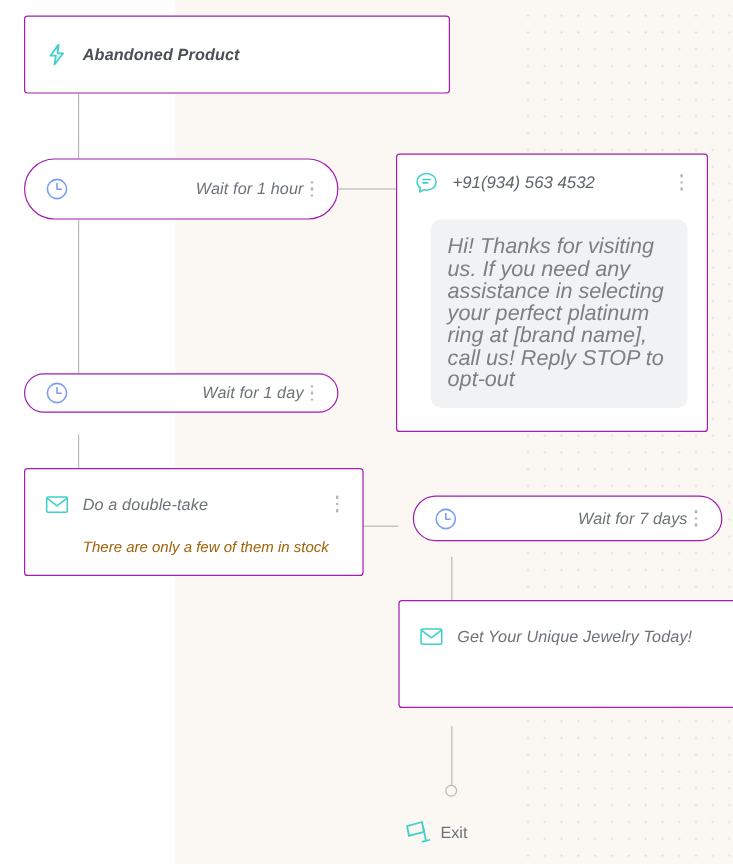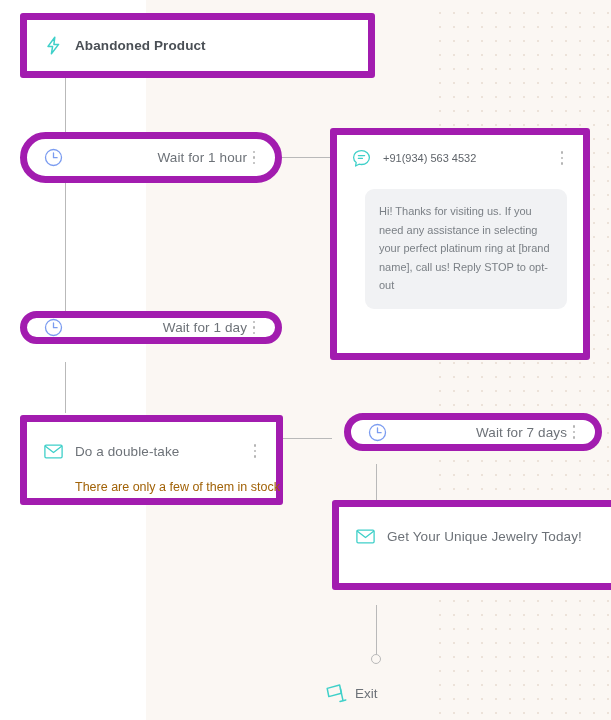--- a/index.html
+++ b/index.html
@@ -58,22 +58,23 @@
     border: 1.5px solid #b9b9b9;
     border-radius: 50%;
     background: #fbf7f3;
     box-sizing: border-box;
   }
 
   
   .node {
     position: absolute;
     background: #ffffff;
-    border: 7px solid #a21caf;
-    box-sizing: border-box;
+    border: 1px solid #a21caf;
+    box-sizing: border-box;
+    font-style: italic;
   }
   .node-card { border-radius: 3px; }
   .node-pill { border-radius: 26px; text-align: right; }
 
   .node-row {
     display: flex;
     align-items: center;
     height: 100%;
     padding: 0 14px 0 16px;
     box-sizing: border-box;
@@ -136,63 +137,63 @@
   }
   .sms-head {
     display: flex;
     align-items: center;
     height: 46px;
     padding: 0 14px 0 14px;
     box-sizing: border-box;
   }
   .sms-number {
     flex: 1 1 auto;
-    font-size: 11px;
+    font-size: 14px;
     color: #5f646a;
     white-space: nowrap;
   }
   .sms-bubble {
     margin: 8px 16px 0 28px;
     background: #f1f2f4;
     border-radius: 9px;
     padding: 13px 14px 14px 14px;
-    font-size: 11px;
+    font-size: 18px;
     line-height: 18.5px;
     color: #7b8086;
   }
   .sms-footer {
     margin: 14px 0 0 16px;
     font-size: 11.5px;
     color: #9aa0a6;
     white-space: nowrap;
   }
   .sms-footer b { color: #5d6268; font-weight: bold; }
 
   
-  #email-double-take { left: 20px; top: 415px; width: 263px; height: 90px; }
+  #email-double-take { left: 20px; top: 390px; width: 283px; height: 90px; }
   #email-jewelry     { left: 332px; top: 500px; width: 308px; height: 90px; }
 
   .email-head {
     display: flex;
     align-items: center;
     height: 58px;
     padding: 0 14px 0 16px;
     box-sizing: border-box;
   }
   .email-sub {
     margin-left: 48px;
     font-size: 12.5px;
     color: #a16207;
     white-space: nowrap;
   }
 
   
   #exit-marker {
     position: absolute;
-    left: 324px; top: 682px;
+    left: 336px; top: 682px;
     display: flex;
     align-items: center;
     gap: 7px;
   }
   #exit-marker .exit-label {
     font-size: 13.5px;
     color: #6d7278;
   }
 
   svg { display: block; overflow: visible; }

